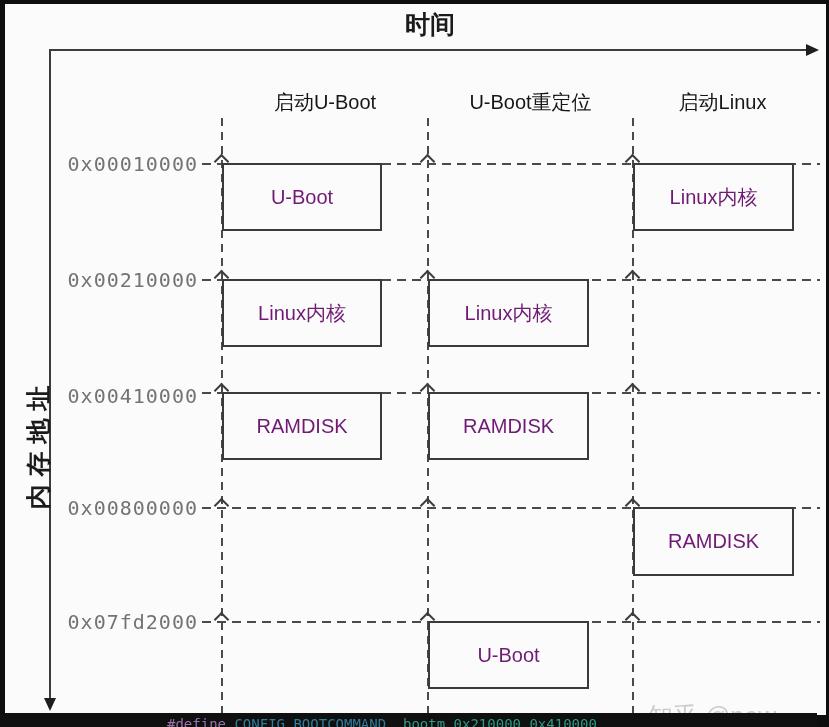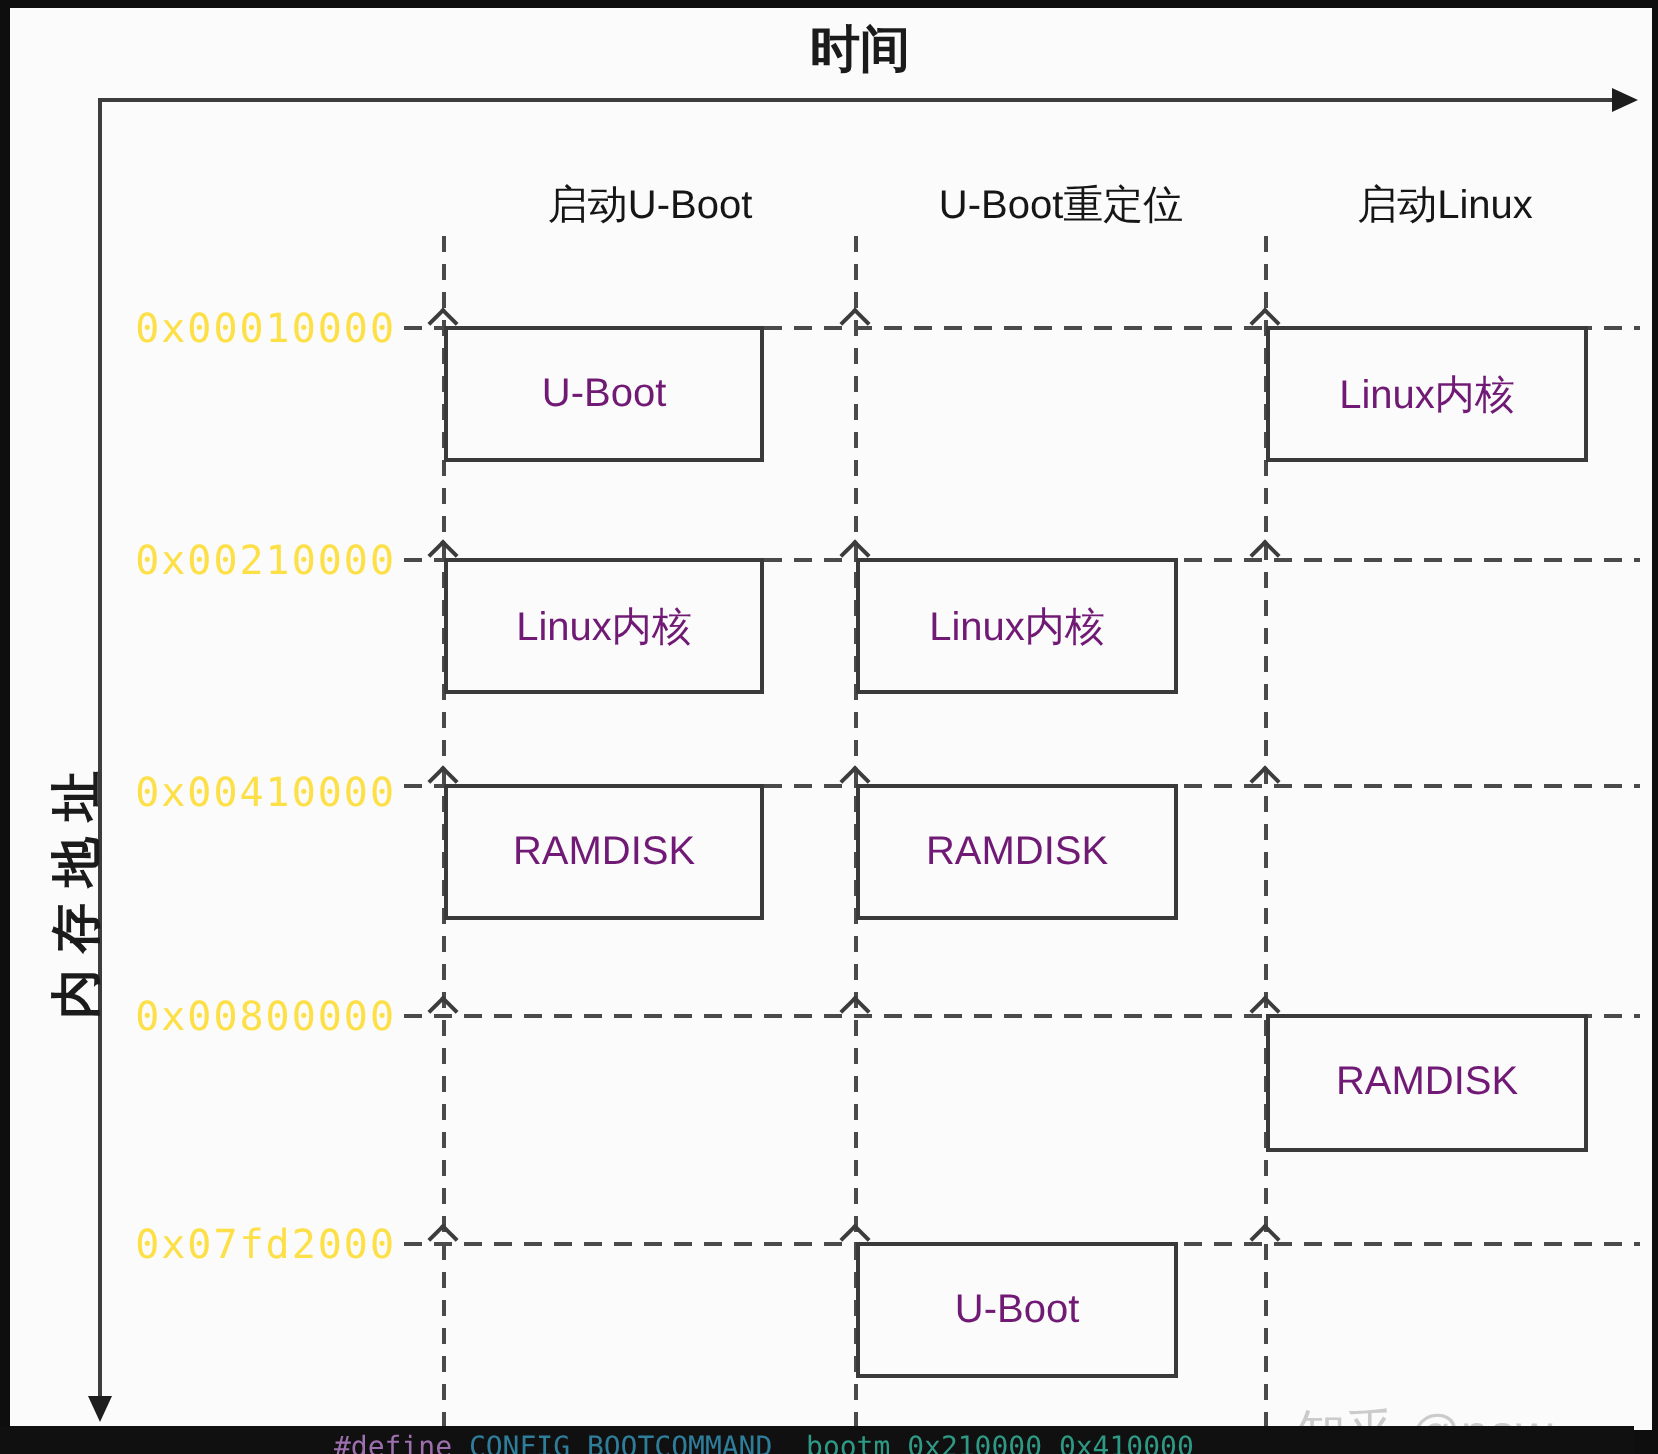--- a/index.html
+++ b/index.html
@@ -34,21 +34,21 @@
   }
   .row-line{
     position:absolute;left:202px;width:618px;height:2px;z-index:1;
     background:repeating-linear-gradient(to right,#4a4a4a 0 9px,transparent 9px 15px);
   }
   .col-header{
     position:absolute;top:89px;text-align:center;font-size:20px;color:#161616;z-index:2;white-space:nowrap;
   }
   .addr-label{
     position:absolute;left:58px;width:140px;text-align:right;
-    font-family:"DejaVu Sans Mono",monospace;font-size:20px;letter-spacing:1px;color:#fde047;z-index:2;white-space:nowrap;
+    font-family:"DejaVu Sans Mono",monospace;font-size:20px;letter-spacing:1px;color:#737373;z-index:2;white-space:nowrap;
   }
   
   .mem-box{
     position:absolute;box-sizing:border-box;border:2px solid #3a3a3a;background:#fbfbfb;
     display:flex;align-items:center;justify-content:center;z-index:3;
   }
   .mem-box span{font-size:20px;color:#701a75;white-space:nowrap;}
   
   .caret{
     position:absolute;width:9px;height:9px;z-index:4;

